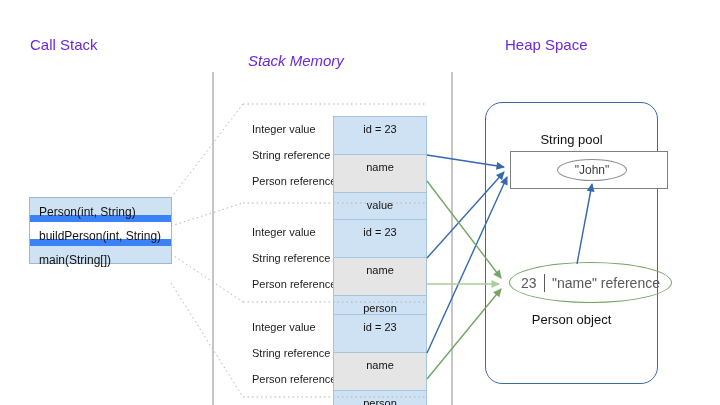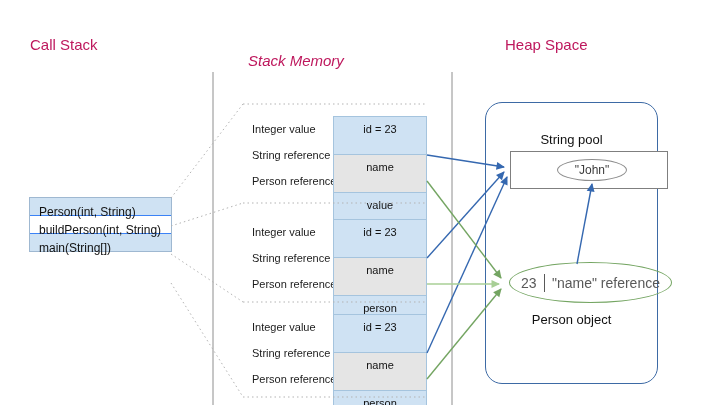--- a/index.html
+++ b/index.html
@@ -1,28 +1,28 @@
 <!DOCTYPE html>
 <html><head>
 <meta charset="utf-8">
 <style>
   html,body{margin:0;padding:0;background:#fff;}
   .canvas{
     position:relative;width:720px;height:405px;background:#ffffff;overflow:hidden;
     font-family:"Liberation Sans", sans-serif;
   }
-  .hdr{position:absolute;font-size:15px;color:#be185d;white-space:nowrap;}
+  .hdr{position:absolute;font-size:15px;color:#6d28d9;white-space:nowrap;}
   .hdr.cs{left:30px;top:36px;}
   .hdr.sm{left:248px;top:52px;font-style:italic;}
   .hdr.hs{left:505px;top:36px;}
 
   
   .callstack{position:absolute;left:29px;top:197px;width:141px;border:1px solid #9fb8d1;background:#fff;}
   .cs-row{height:17px;line-height:28px;padding-left:9px;font-size:12px;color:#111;background:#cfe2f3;white-space:nowrap;}
-  .cs-row + .cs-row{border-top:1px solid #3b82f6;}
+  .cs-row + .cs-row{border-top:7px solid #3b82f6;}
   .cs-row.white{background:#ffffff;}
 
   
   .frame{position:absolute;left:243px;width:184px;height:80px;}
   .f1{top:116px;} .f2{top:219px;} .f3{top:314px;}
   .flabel{position:absolute;left:9px;height:26px;line-height:26px;font-size:11px;color:#1b1b1b;white-space:nowrap;}
   .fl0{top:0;} .fl1{top:26px;} .fl2{top:52px;}
   .vals{position:absolute;left:90px;top:0;width:92px;border:1px solid #a5c4de;background:#fff;}
   .vrow{height:37px;line-height:25px;text-align:center;font-size:11px;color:#111;background:#cfe2f3;}
   .vrow + .vrow{border-top:1px solid #a5c4de;}

